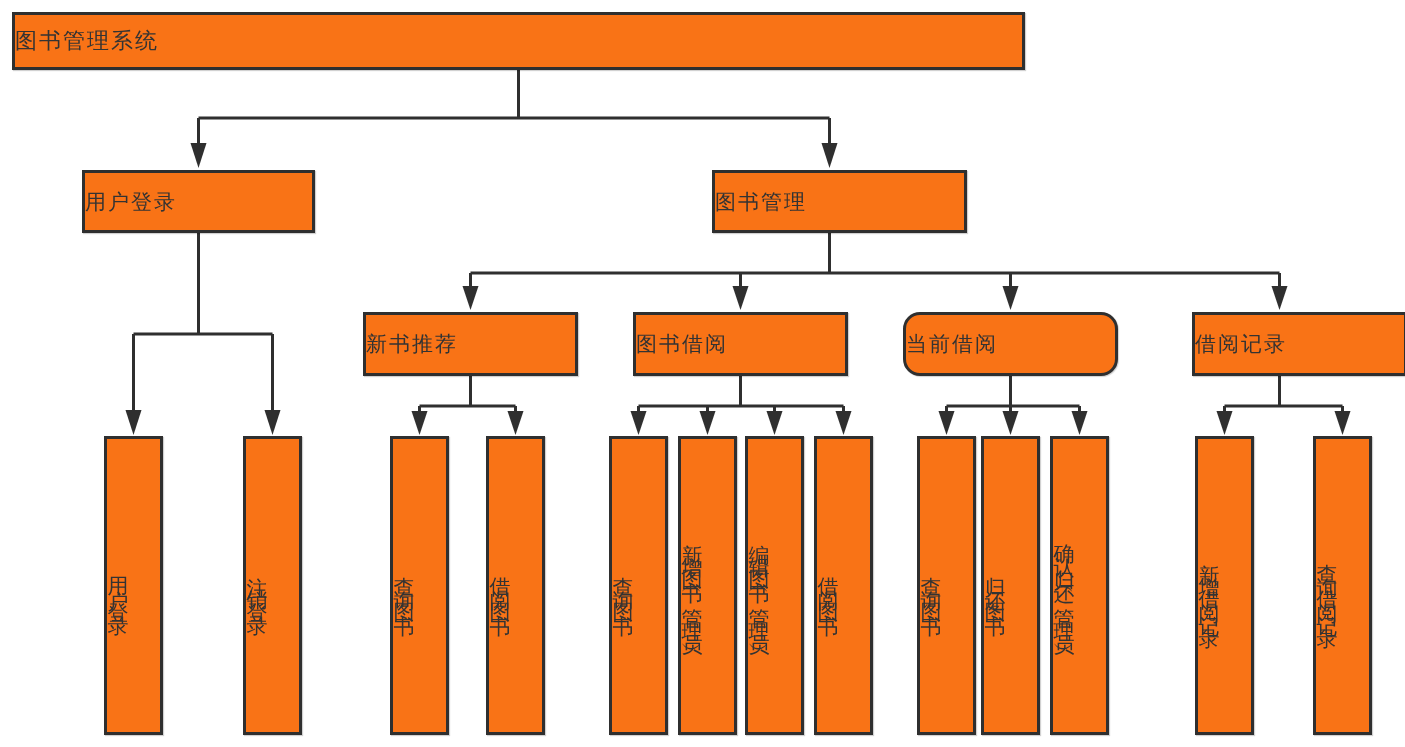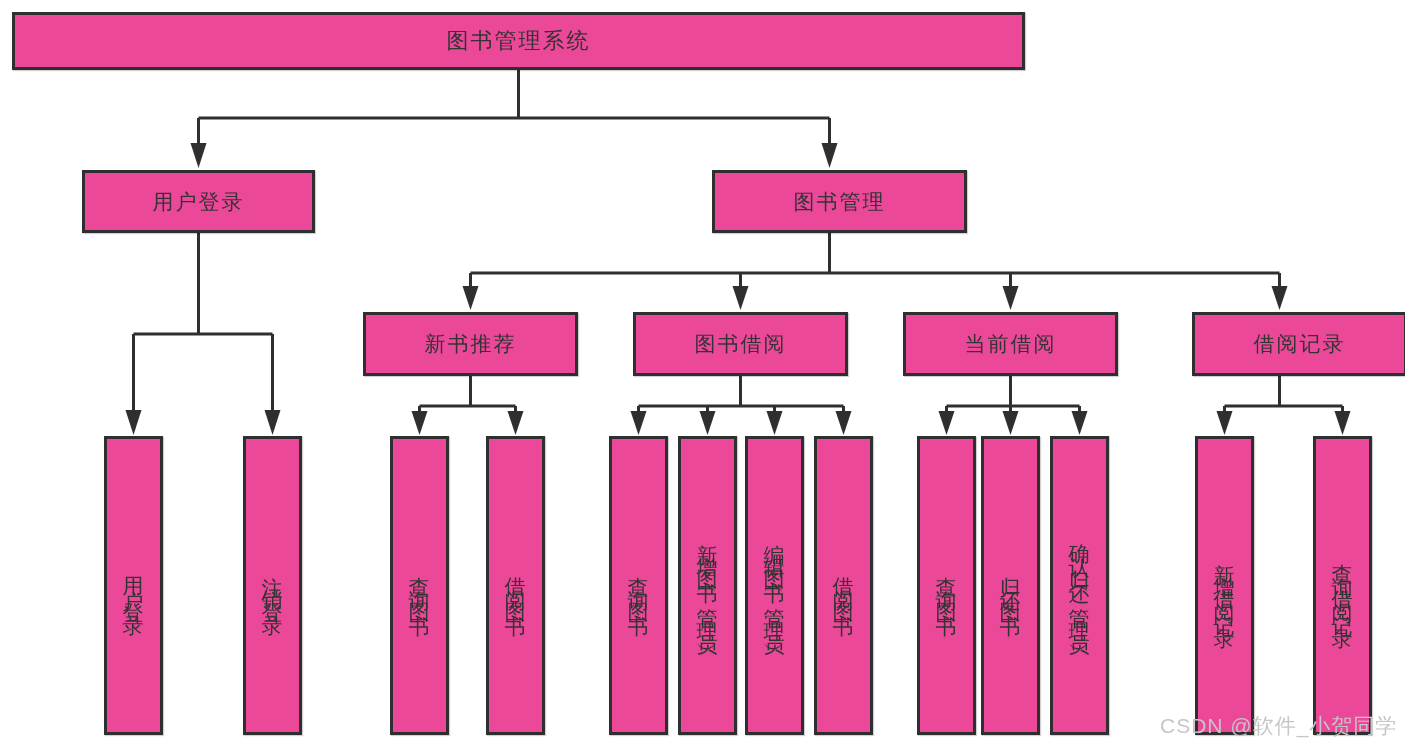--- a/index.html
+++ b/index.html
@@ -18,25 +18,24 @@
   }
   .connectors {
     position: absolute;
     left: 0;
     top: 0;
     z-index: 1;
   }
   .node {
     position: absolute;
     box-sizing: border-box;
-    background: #ec4899;
+    background: #f97316;
     border: 3px solid #2f2f2f;
     display: flex;
     align-items: center;
-    justify-content: center;
     z-index: 2;
     box-shadow: 1px 1px 1px rgba(0,0,0,0.18);
   }
   .hlabel {
     font-size: 21px;
     letter-spacing: 2px;
     white-space: nowrap;
   }
   .root-label {
     font-size: 22px;
@@ -49,21 +48,21 @@
     letter-spacing: 13px;
     white-space: nowrap;
   }
   
   .n-root   { left: 12px;   top: 12px;  width: 1013px; height: 58px; }
   .n-user   { left: 82px;   top: 170px; width: 233px;  height: 63px; }
   .n-mgmt   { left: 712px;  top: 170px; width: 255px;  height: 63px; }
   .n-l3     { top: 312px; width: 215px; height: 64px; }
   .n-l3a    { left: 363px;  }
   .n-l3b    { left: 633px;  }
-  .n-l3c    { left: 903px;  }
+  .n-l3c    { left: 903px; border-radius: 17px;  }
   .n-l3d    { left: 1192px; }
   .leaf     { top: 436px; width: 59px; height: 299px; }
   .lf1  { left: 104px;  }
   .lf2  { left: 243px;  }
   .lf3  { left: 390px;  }
   .lf4  { left: 486px;  }
   .lf5  { left: 609px;  }
   .lf6  { left: 678px;  }
   .lf7  { left: 745px;  }
   .lf8  { left: 814px;  }
@@ -185,15 +184,14 @@
   <div class="node leaf lf11">
     <span class="vtext">确认归还（管理员）</span>
   </div>
   <div class="node leaf lf12">
     <span class="vtext">新增借阅记录</span>
   </div>
   <div class="node leaf lf13">
     <span class="vtext">查询借阅记录</span>
   </div>
 
-  <div class="watermark">CSDN @软件_小贺同学</div>
 
 </div>
 
 </body></html>

